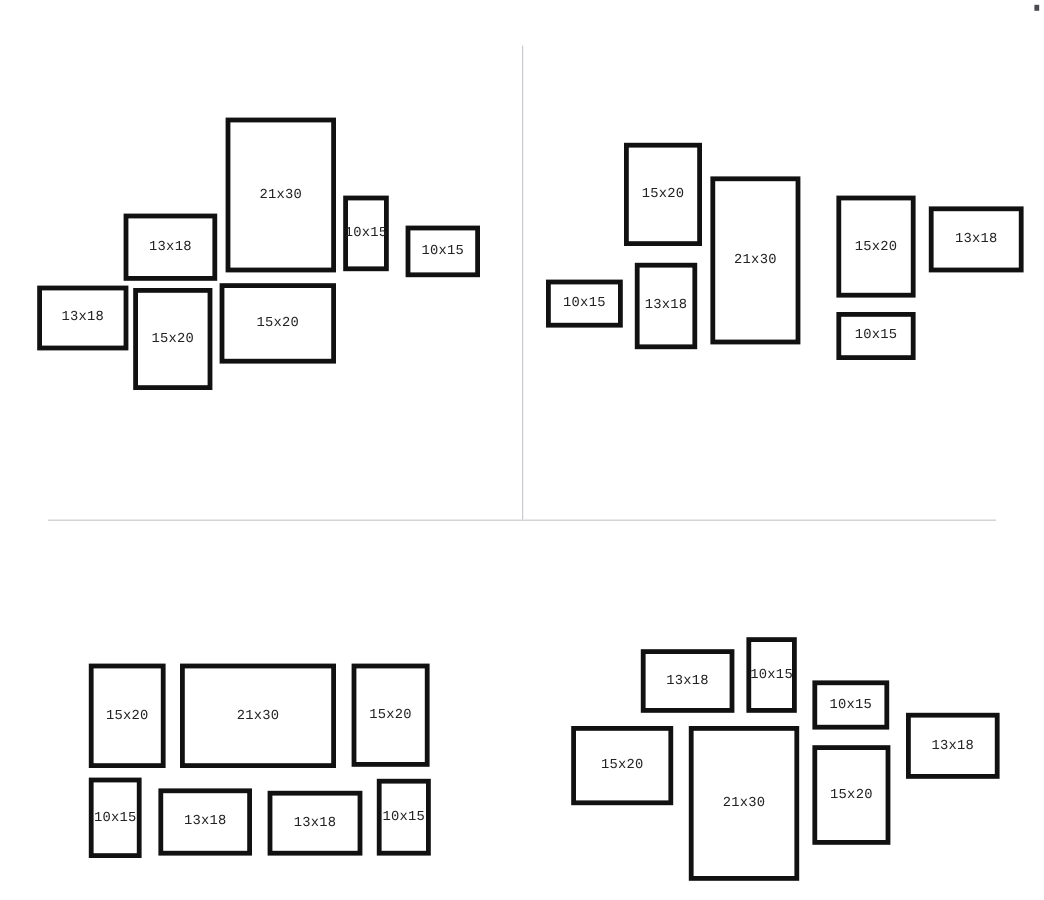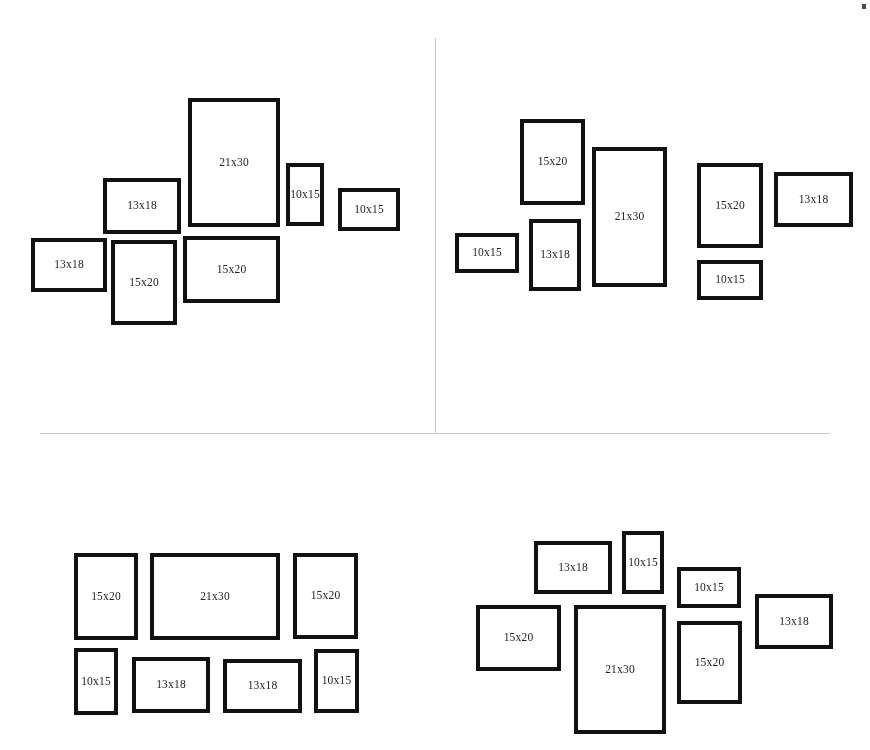--- a/index.html
+++ b/index.html
@@ -32,21 +32,21 @@
   .frame {
     position: absolute;
     box-sizing: border-box;
     border: 4px solid #111111;
     background: #ffffff;
     display: flex;
     align-items: center;
     justify-content: center;
   }
   .frame-label {
-    font-family: Liberation Serif, serif;
+    font-family: Liberation Mono, monospace;
     font-size: 11.5px;
     color: #232323;
     letter-spacing: 0.2px;
     white-space: nowrap;
     line-height: 1;
     user-select: none;
   }
   .corner-mark {
     position: absolute;
     width: 4px;

